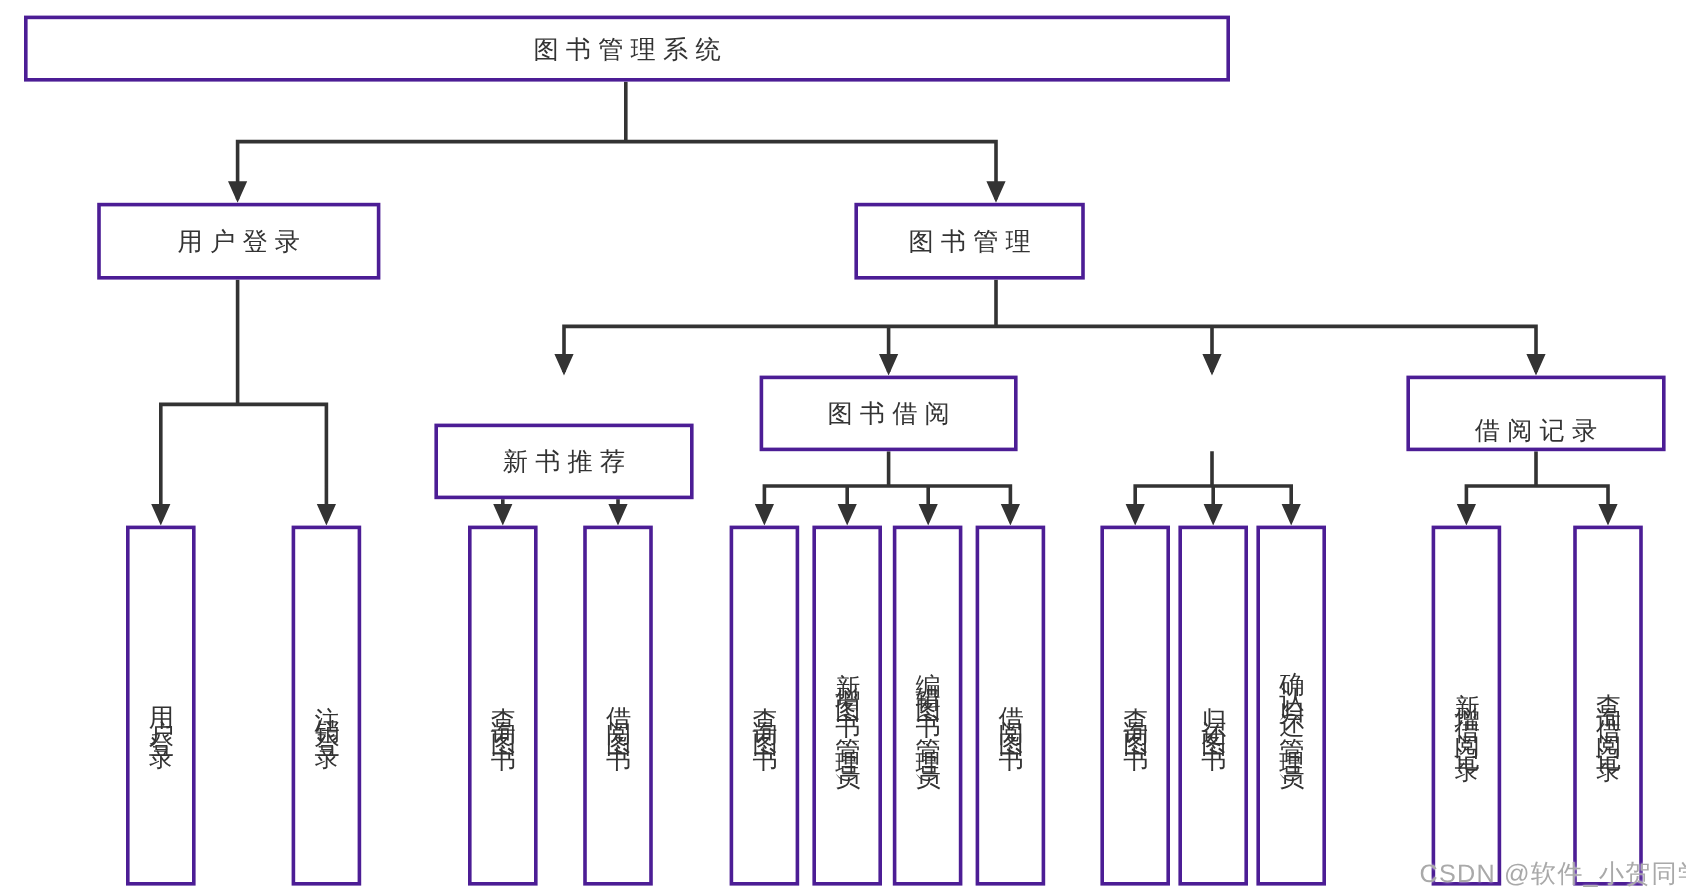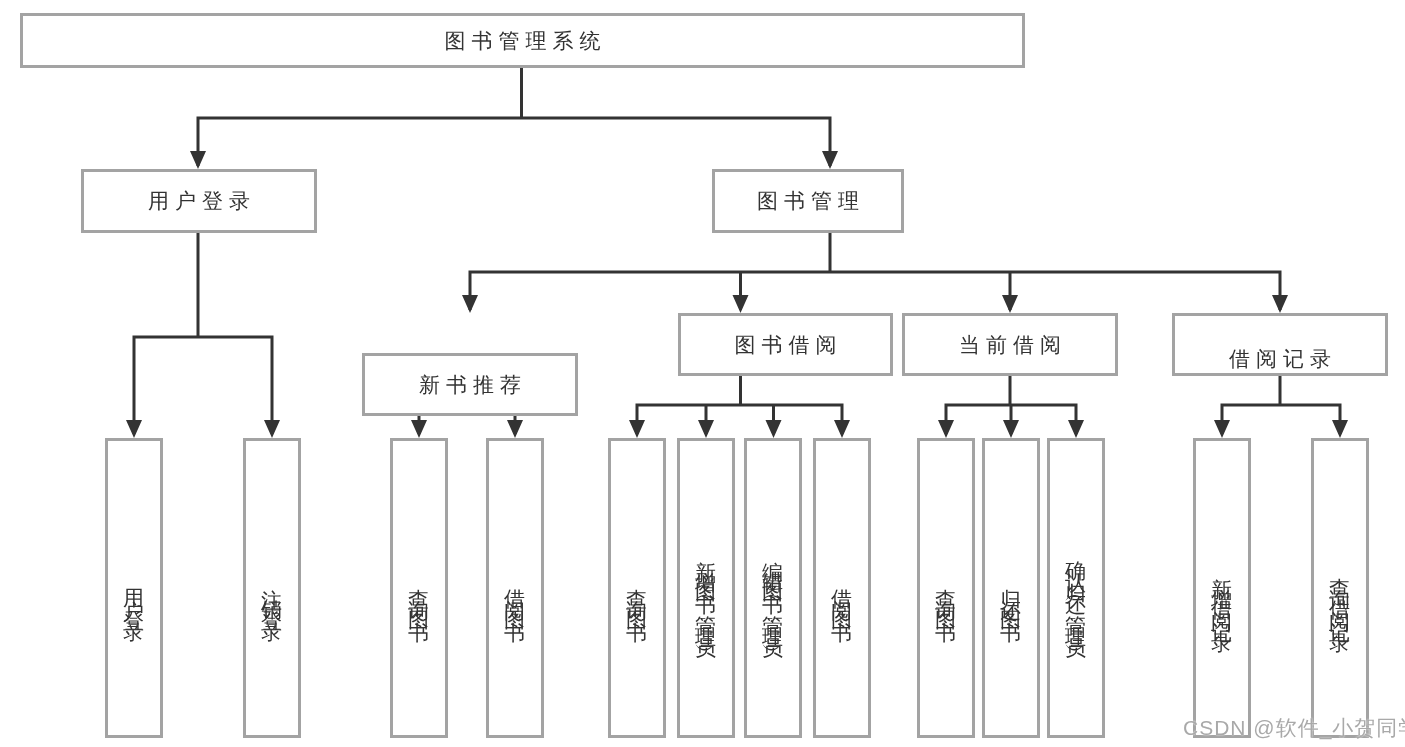--- a/index.html
+++ b/index.html
@@ -13,21 +13,21 @@
   }
   svg.connectors {
     position: absolute;
     left: 0; top: 0;
     width: 1405px; height: 747px;
     z-index: 1;
   }
   .node {
     position: absolute;
     box-sizing: border-box;
-    border: 3px solid #a3a3a3;
+    border: 3px solid #4c1d95;
     background: #ffffff;
     display: flex;
     align-items: center;
     justify-content: center;
     color: #333333;
     font-size: 21px;
     z-index: 2;
   }
   .node .lbl {
     letter-spacing: 6px;
@@ -46,21 +46,21 @@
     letter-spacing: 11px;
     margin: 0 0 -11px 0;
     white-space: nowrap;
     line-height: 1;
   }
   
   #n-root          { left: 20px;   top: 13px;  width: 1005px; height: 55px; }
   #n-user-login    { left: 81px;   top: 169px; width: 236px;  height: 64px; }
   #n-book-mgmt     { left: 712px;  top: 169px; width: 192px;  height: 64px; }
   #n-new-book      { left: 362px;  top: 313px; width: 216px;  height: 63px; margin-top: 40px; }
-  #n-book-borrow   { left: 633px;  top: 313px; width: 215px;  height: 63px; margin-left: 45px; }
+  #n-book-borrow   { left: 633px;  top: 313px; width: 215px;  height: 63px; }
   #n-current-borrow{ left: 902px;  top: 313px; width: 216px;  height: 63px; }
   #n-borrow-record { left: 1172px; top: 313px; width: 216px;  height: 63px; align-items: flex-end; }
   #l-user-login  { left: 105px; }
   #l-logout      { left: 243px; }
   #l-nb-query    { left: 390px; }
   #l-nb-borrow   { left: 486px; }
   #l-bb-query    { left: 608px; }
   #l-bb-add      { left: 677px; }
   #l-bb-edit     { left: 744px; }
   #l-bb-borrow   { left: 813px; }
@@ -117,23 +117,20 @@
   <div class="node" id="n-book-mgmt">
     <span class="lbl">图书管理</span>
   </div>
 
   <div class="node" id="n-new-book">
     <span class="lbl">新书推荐</span>
   </div>
   <div class="node" id="n-book-borrow">
     <span class="lbl">图书借阅</span>
   </div>
-  <div class="node" id="n-current-borrow">
-    <span class="lbl">当前借阅</span>
-  </div>
   <div class="node" id="n-borrow-record">
     <span class="lbl">借阅记录</span>
   </div>
 
   <div class="node leaf" id="l-user-login">
     <span class="lbl">用户登录</span>
   </div>
   <div class="node leaf" id="l-logout">
     <span class="lbl">注销登录</span>
   </div>

